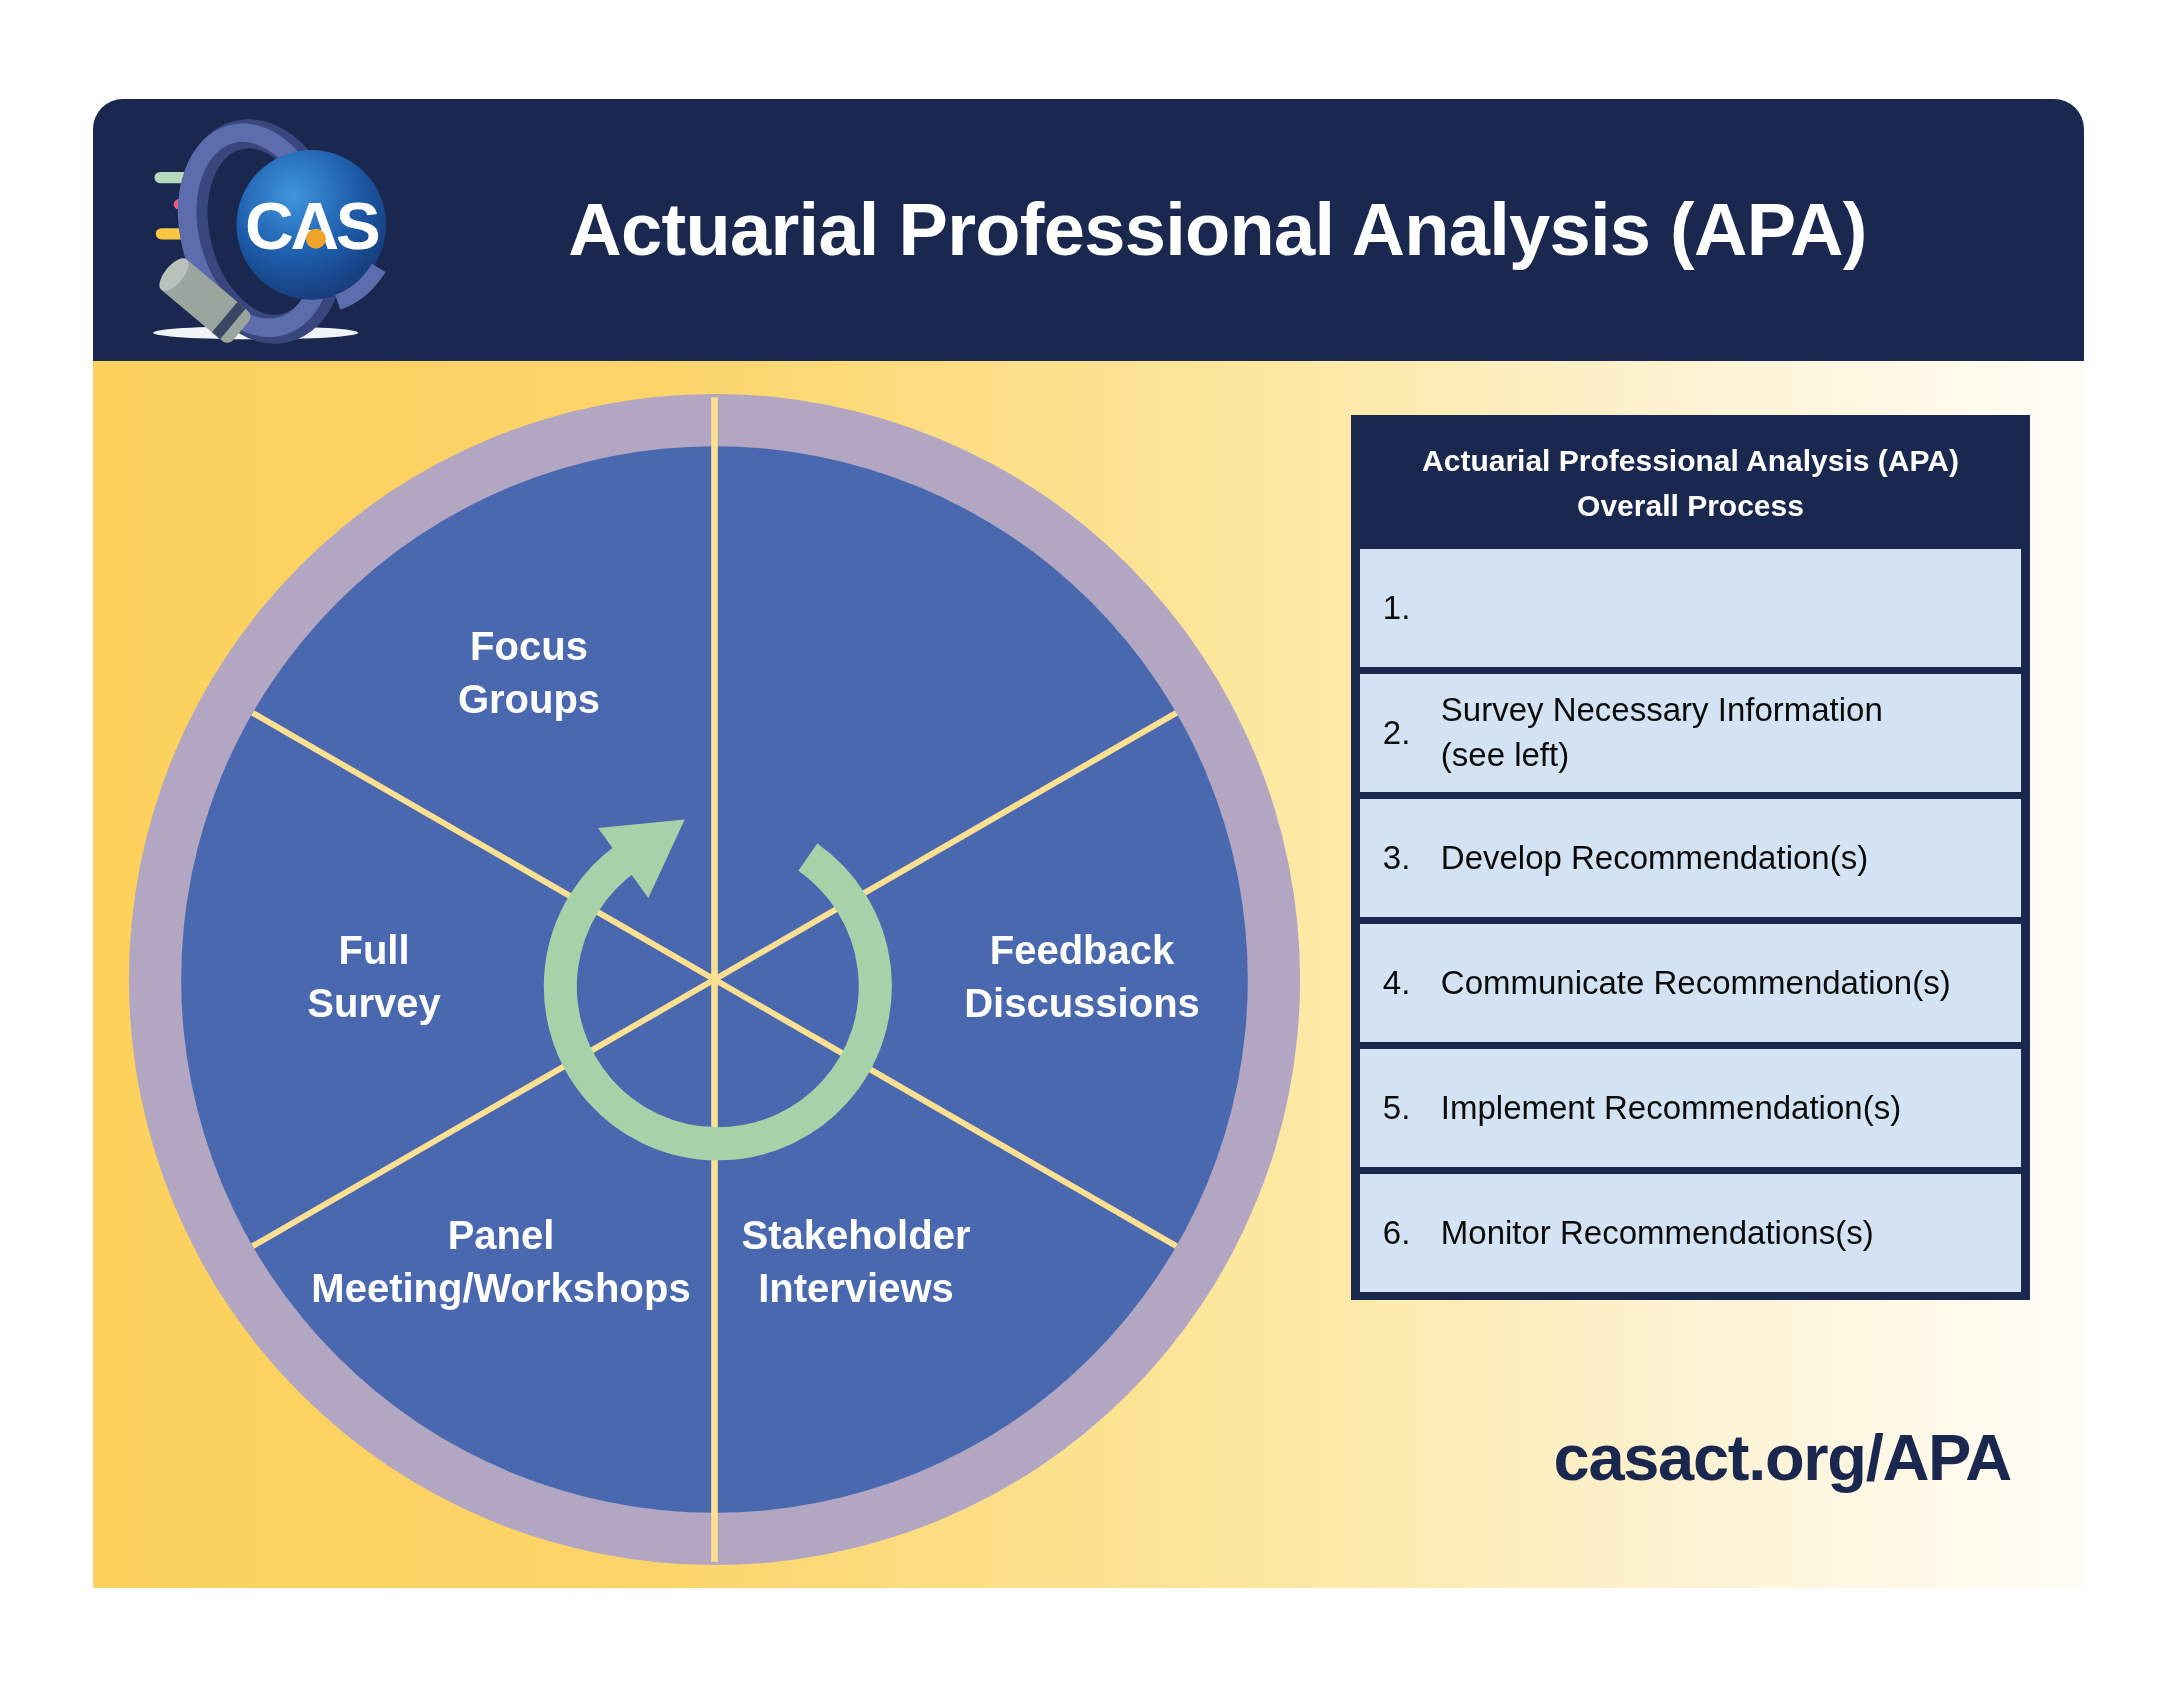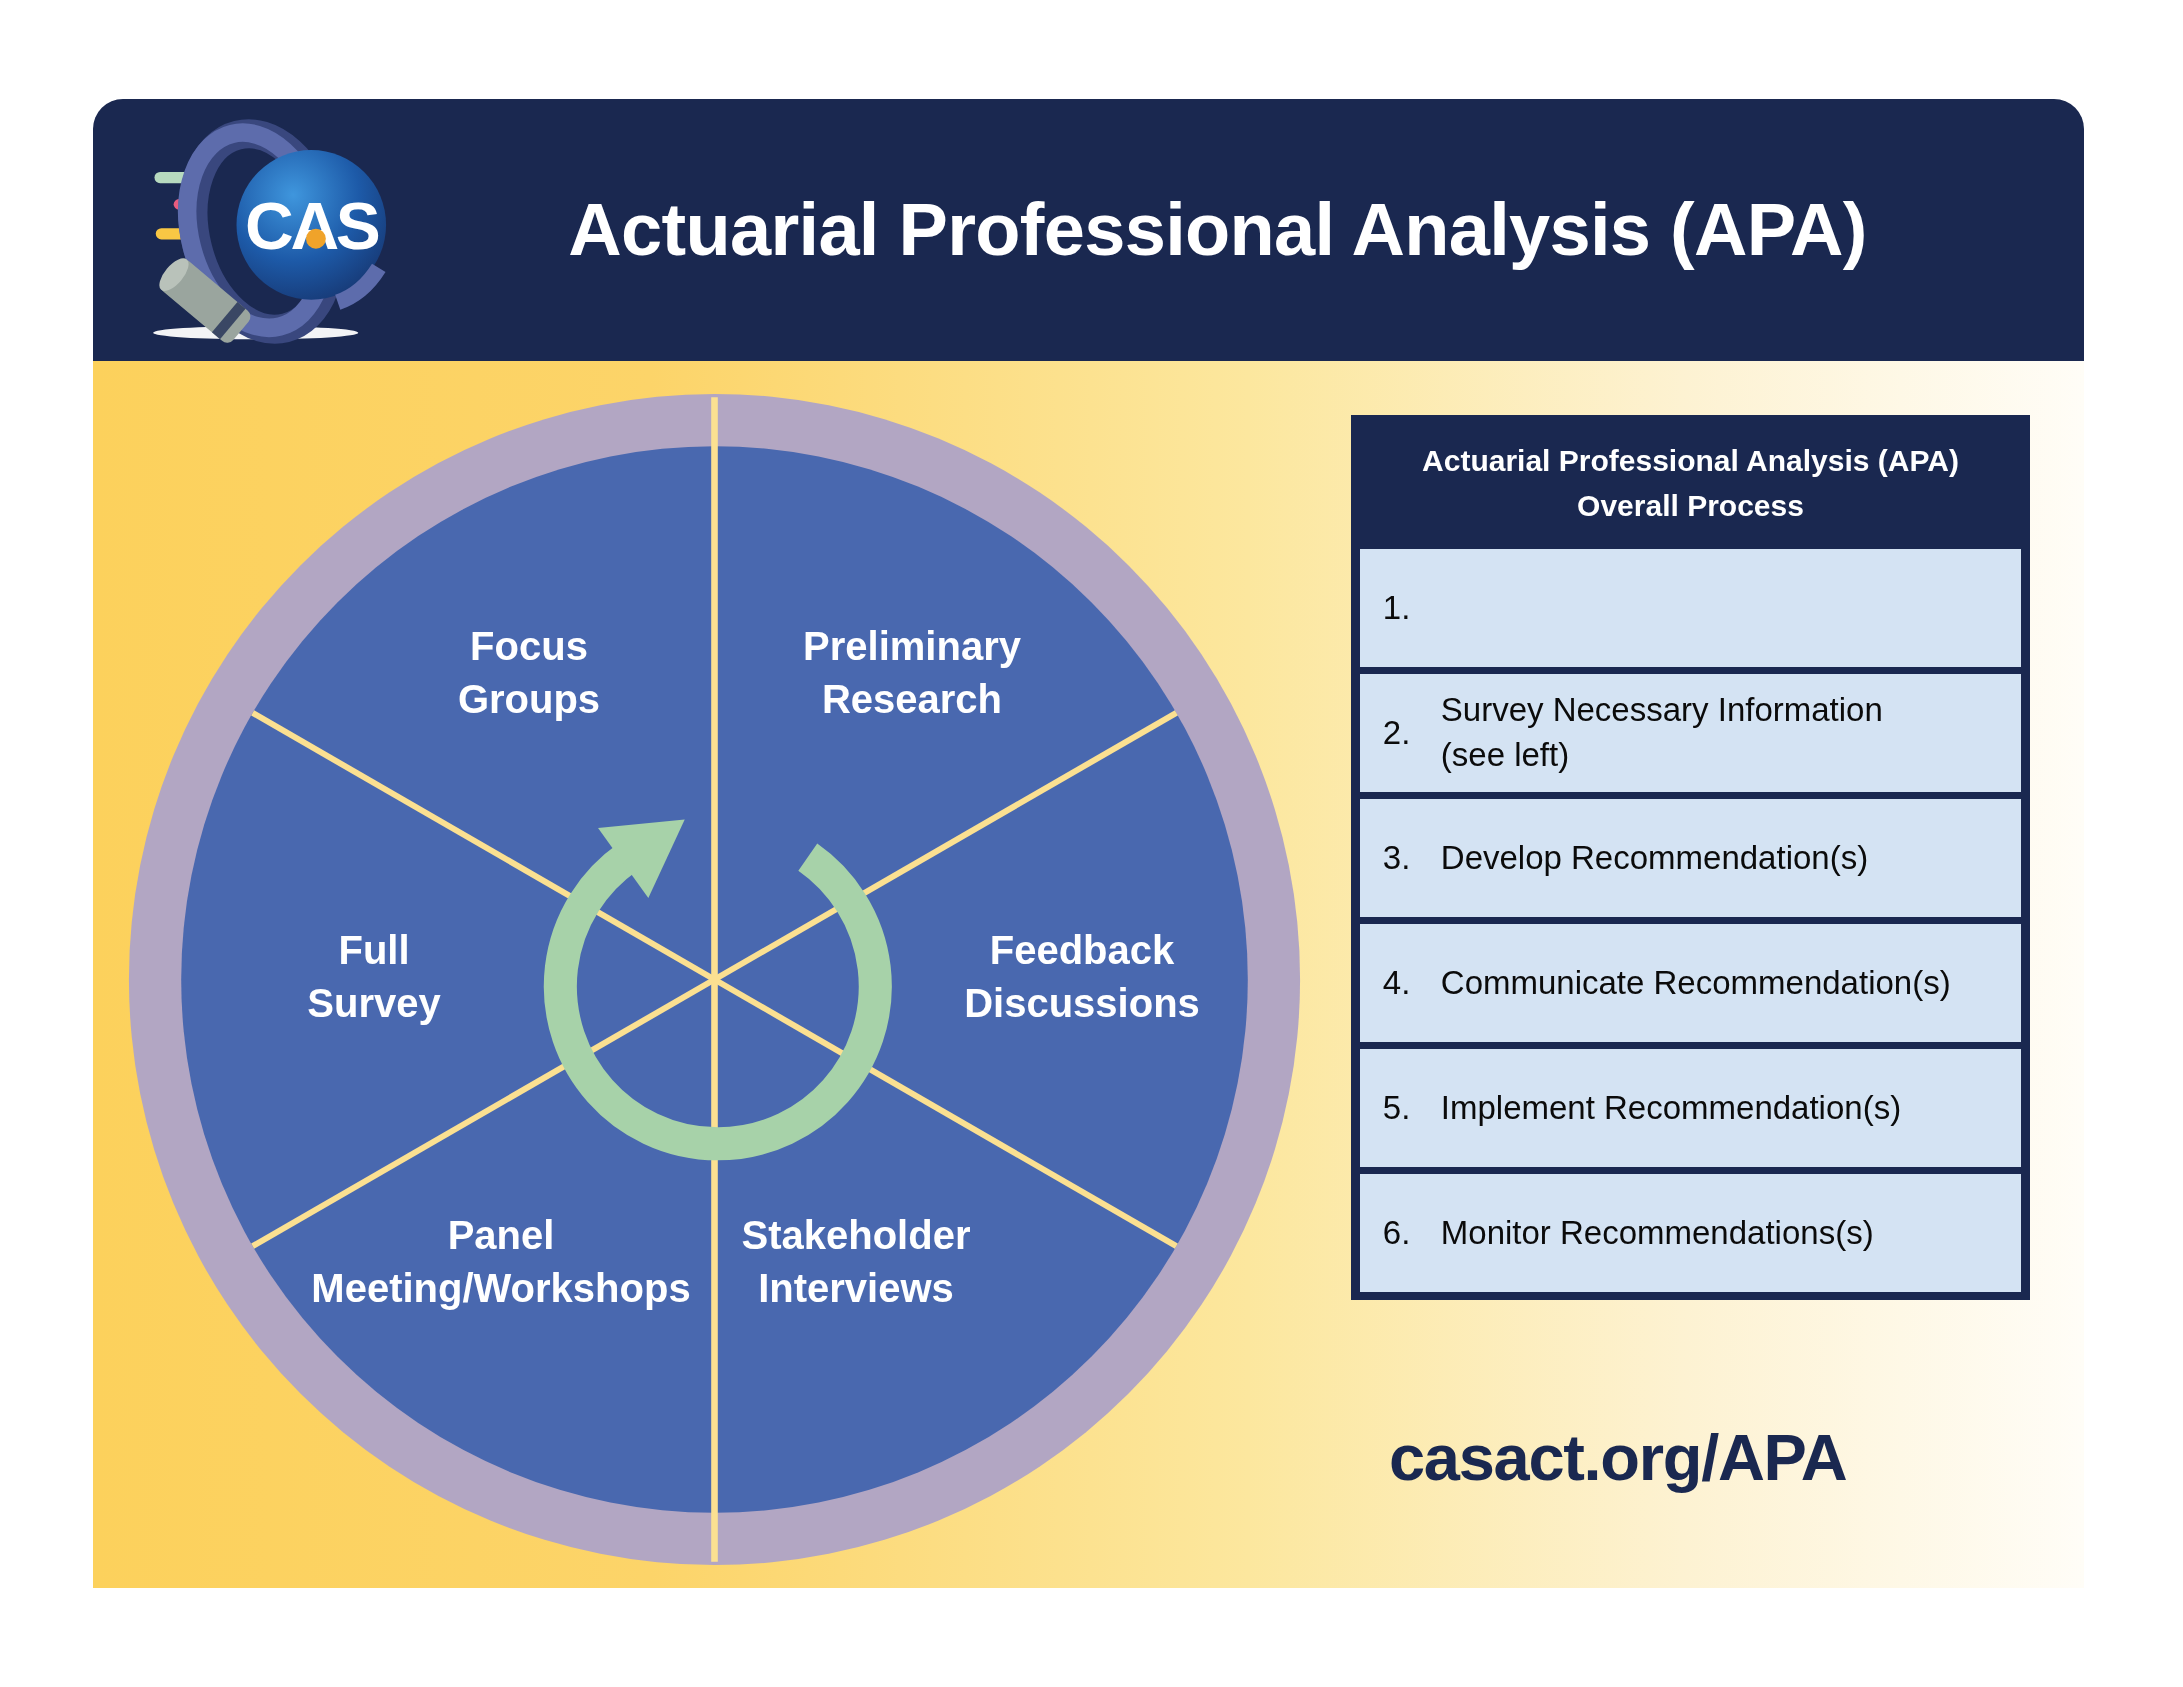--- a/index.html
+++ b/index.html
@@ -48,21 +48,21 @@
     line-height:1.5; text-align:center;
   }
   .apa-row {
     flex:1 1 0; background:#d4e3f3; display:flex; align-items:center;
     padding-left:22.5px; font-size:33px; color:#0b0b0b;
   }
   .apa-num { flex:0 0 58px; }
   .apa-text { white-space:pre-line; line-height:1.35; padding-right:10.6px; }
   
   .site-link {
-    position:absolute; left:1389px; top:1420px; width:622px; text-align:left;
+    position:absolute; left:1389px; top:1420px; width:622px; text-align:right;
     font-size:65px; font-weight:bold; color:#1a2850; letter-spacing:-1.3px;
     cursor:pointer;
   }
 </style>
 </head>
 <body>
 
 <div class="canvas">
 
   <div class="header-band"></div>
@@ -112,22 +112,20 @@
     <line x1="-698" y1="-403" x2="698" y2="403" stroke="#fbe091" stroke-width="9"></line>
     <line x1="-698" y1="403" x2="698" y2="-403" stroke="#fbe091" stroke-width="9"></line>
     <g transform="translate(5,10)">
       <path d="M 136 -195 A 238 238 0 1 1 -136 -195" stroke="#a7d2a9" stroke-width="50" fill="none"></path>
       <polygon points="-105,-133 -50,-252 -181,-239" fill="#a7d2a9"></polygon>
     </g>
   </svg>
 
   <div class="pie-label lbl-focus">Focus
 Groups</div>
-  <div class="pie-label lbl-prelim">Preliminary
-Research</div>
   <div class="pie-label lbl-full">Full
 Survey</div>
   <div class="pie-label lbl-feedback">Feedback
 Discussions</div>
   <div class="pie-label lbl-panel">Panel
 Meeting/Workshops</div>
   <div class="pie-label lbl-stakeholder">Stakeholder
 Interviews</div>
 
   <div class="apa-table">

